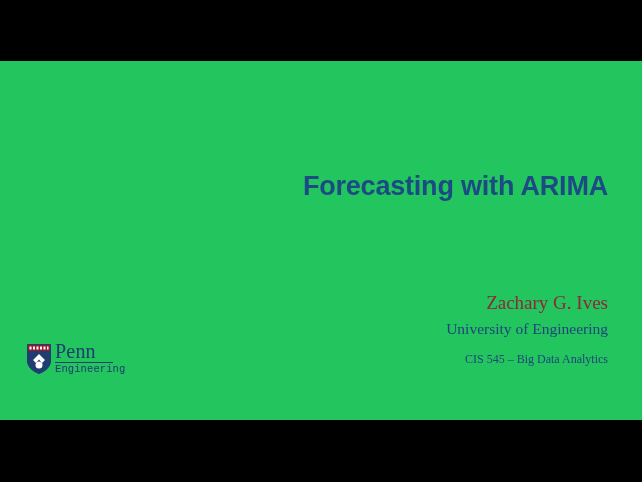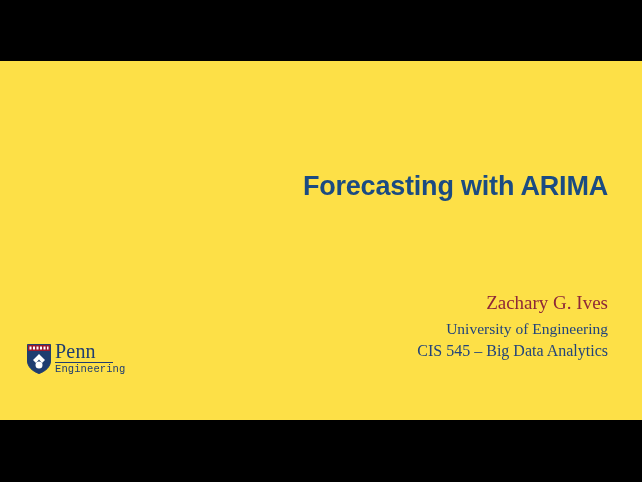--- a/index.html
+++ b/index.html
@@ -31,21 +31,21 @@
   #letterbox-top    { top: 0;    height: 61px; }
   #letterbox-bottom { top: 420px; height: 62px; }
 
   
   #slide {
     position: absolute;
     left: 0;
     top: 61px;
     width: 642px;
     height: 359px;
-    background: #fde047;
+    background: #22c55e;
     overflow: hidden;
   }
 
   
   #slide-title {
     position: absolute;
     right: 34px;
     top: 112px;
     width: 560px;
     text-align: right;
@@ -74,24 +74,25 @@
     white-space: nowrap;
   }
   #author-affiliation {
     font-size: 15.5px;
     line-height: 22px;
     color: #22447C;
     white-space: nowrap;
     margin-top: 4px;
   }
   #author-course {
-    font-size: 16px;
+    font-size: 12px;
     line-height: 22px;
     color: #22447C;
     white-space: nowrap;
+    margin-top: 8px;
   }
 
   
   #penn-logo {
     position: absolute;
     left: 27px;
     top: 279px;
     width: 95px;
     height: 36px;
     display: flex;

